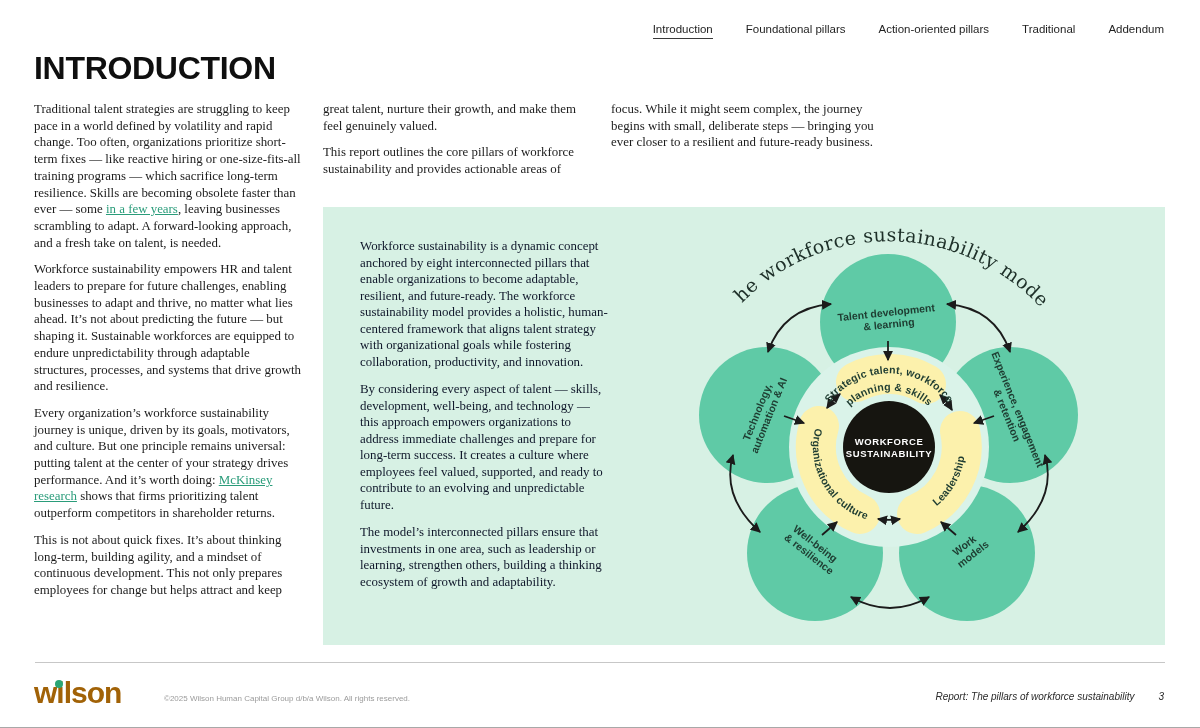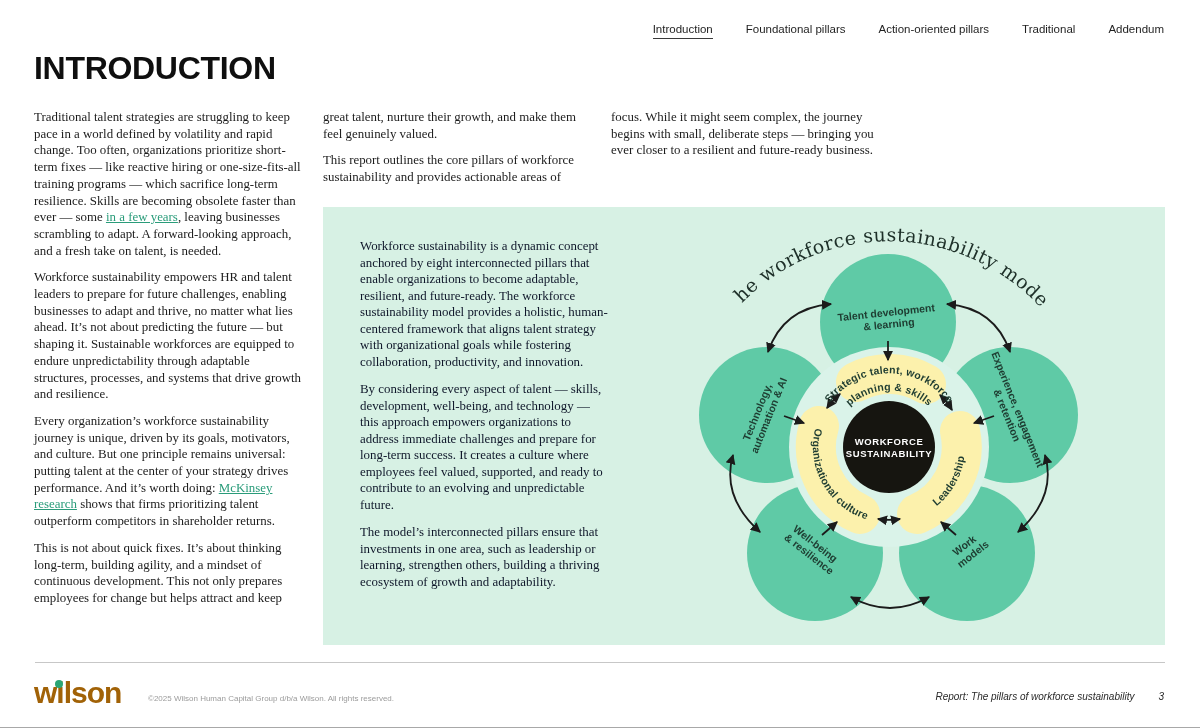--- a/index.html
+++ b/index.html
@@ -12,21 +12,21 @@
   .nav .item { padding-bottom:3px; }
   .nav .item.active { border-bottom:1px solid #3a3a3a; }
 
   
   .h1 { position:absolute; left:34px; top:50px; margin:0; font-size:32px; font-weight:900;
         letter-spacing:-0.3px; color:#0f0f0f; }
 
   
   .col { position:absolute; font-family:"Liberation Serif",serif; font-size:12.9px;
          line-height:1.295; color:#1c1c1c; }
-  .col p { margin:8px 0 10px; }
+  .col p { margin:0 0 10px; }
   .col1 { left:34px;  top:101px; width:268px; }
   .col2 { left:323px; top:101px; width:268px; }
   .col3 { left:611px; top:101px; width:272px; }
   a.link { color:#2a9c7a; text-decoration:underline; cursor:pointer; }
 
   
   .panel { position:absolute; left:323px; top:207px; width:842px; height:438px; background:#d7f1e4; }
   .inbrief { position:absolute; left:37px; top:31px; width:250px; }
   .inbrief h2 { font:700 12.5px "Liberation Sans",sans-serif; color:#10231c; margin:0 0 9px; }
   .inbrief p  { font-family:"Liberation Serif",serif; font-size:12.9px; line-height:1.28;
@@ -45,21 +45,21 @@
                 font-size:10.5px; text-anchor:middle; }
   .dtitle { fill:#1d2f28; font-family:"DejaVu Serif",serif; font-size:19px; letter-spacing:0.4px; }
   .arrow  { stroke:#1b1b1b; stroke-width:1.8; fill:none; }
 
   
   .footer-rule { position:absolute; left:35px; right:35px; top:662px; height:1px; background:#c7c7c7; }
   .logo { position:absolute; left:34px; top:676px; font-size:30px; font-weight:900;
           letter-spacing:-1px; color:#a16207; }
   .logo-dot { position:absolute; left:20.5px; top:3.5px; width:8.5px; height:8.5px;
               border-radius:50%; background:#2aa574; }
-  .copyright { position:absolute; left:148px; top:694px; font-size:8px; color:#9b9b9b; }
+  .copyright { position:absolute; left:164px; top:694px; font-size:8px; color:#9b9b9b; }
   .footer-right { position:absolute; right:36px; top:691px; font-size:10px; color:#2a2a2a;
                   display:flex; gap:24px;font-style:italic; }
   .bottom-edge { position:absolute; left:0; right:0; bottom:0; height:1px; background:#a8a8a8; }
 </style>
 </head>
 <body>
 
 <div class="page">
 
   <div class="nav">
@@ -86,21 +86,21 @@
 
   <div class="col col3">
     <p>focus. While it might seem complex, the journey begins with small, deliberate steps — bringing you ever closer to a resilient and future-ready business.</p>
   </div>
 
   <div class="panel">
 
     <div class="inbrief">
       <p>Workforce sustainability is a dynamic concept anchored by eight interconnected pillars that enable organizations to become adaptable, resilient, and future-ready. The workforce sustainability model provides a holistic, human-centered framework that aligns talent strategy with organizational goals while fostering collaboration, productivity, and innovation.</p>
       <p>By considering every aspect of talent — skills, development, well-being, and technology — this approach empowers organizations to address immediate challenges and prepare for long-term success. It creates a culture where employees feel valued, supported, and ready to contribute to an evolving and unpredictable future.</p>
-      <p>The model’s interconnected pillars ensure that investments in one area, such as leadership or learning, strengthen others, building a thriving ecosystem of growth and adaptability.</p>
+      <p>The model’s interconnected pillars ensure that investments in one area, such as leadership or learning, strengthen others, building a thinking ecosystem of growth and adaptability.</p>
     </div>
 
     <svg class="diagram" width="842" height="438" viewBox="0 0 842 438">
       <defs>
         <marker id="ah" viewBox="0 0 8 8" refX="6.2" refY="4" markerWidth="6.5" markerHeight="6.5" orient="auto-start-reverse">
           <path d="M0,0.6 L7,4 L0,7.4 Z" fill="#1b1b1b"></path>
         </marker>
         <path id="tpath" d="M418,97 A206,206 0 0 1 714,97" fill="none"></path>
         <path id="strat1" d="M501,205 A74,74 0 0 1 631,205" fill="none"></path>
         <path id="strat2" d="M516,213 A57,57 0 0 1 616,213" fill="none"></path>

